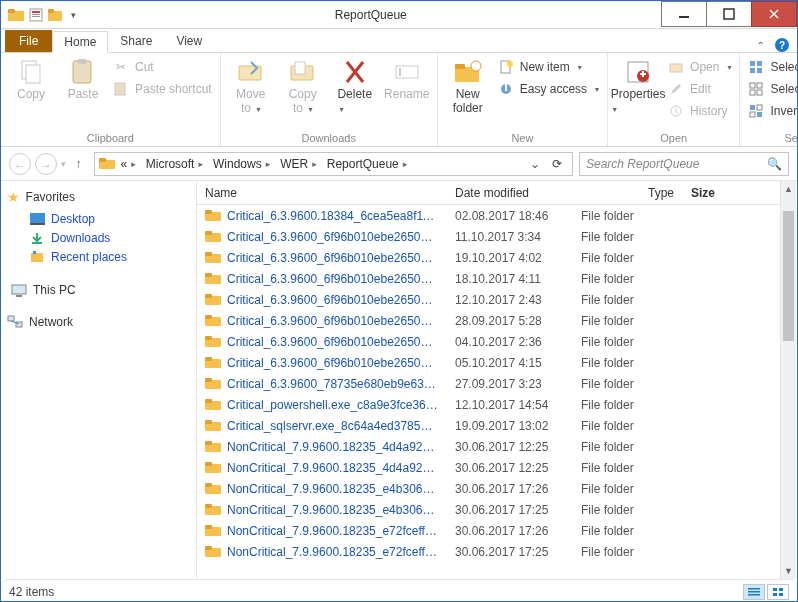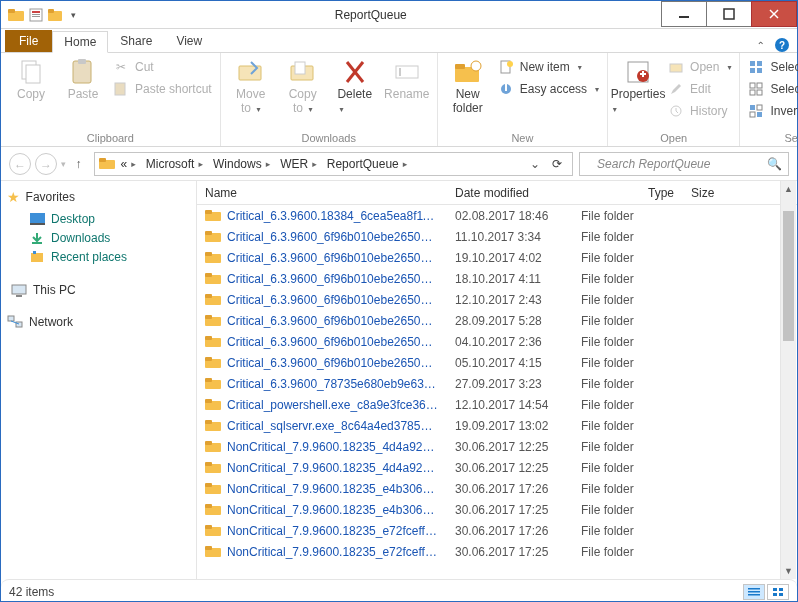--- a/index.html
+++ b/index.html
@@ -41,39 +41,39 @@
 
   
   .navbar { height: 34px; display: flex; align-items: center; padding: 4px 8px; gap: 6px; border-bottom:1px solid #e5e5e5;}
   .navarrows { display:flex; gap:4px; align-items:center;}
   .nav-circ { width:22px; height:22px; border-radius:50%; border:1px solid #ccc; color:#bbb; display:flex; align-items:center; justify-content:center; font-size:12px;}
   .addr { flex:1; height:24px; border:1px solid #c5c5c5; display:flex; align-items:center; padding:0 4px; gap:2px; overflow:hidden;}
   .crumb { color:#333; padding:0 4px; display:flex; align-items:center; gap:4px;}
   .crumb .sep { color:#666; font-size:9px;}
   .addr-dd { color:#555; padding:0 4px;}
   .refresh { padding:0 6px; color:#444;}
-  .search { width:210px; height:24px; border:1px solid #c5c5c5; display:flex; align-items:center; padding:0 6px; color:#888; justify-content:flex-end;}
+  .search { width:210px; height:24px; border:1px solid #c5c5c5; display:flex; align-items:center; padding:0 6px; color:#888; justify-content:space-between;}
   .search input { border:none; outline:none; width:170px; font-size:12px; color:#555;}
   .search input::placeholder { color:#888; font-style:italic;}
 
   
   .body { display:flex; height: calc(602px - 28px - 24px - 94px - 34px - 22px - 2px); position:relative;}
   .navpane { width:196px; border-right:1px solid #e5e5e5; padding:8px 6px; overflow:hidden;}
   .np-group { margin-bottom:14px;}
   .np-hdr { display:flex; align-items:center; gap:6px; color:#333; margin-bottom:4px;}
-  .np-item { display:flex; align-items:center; gap:6px; color:#0f766e; padding:2px 2px 2px 22px; height:19px;}
+  .np-item { display:flex; align-items:center; gap:6px; color:#1d4ed8; padding:2px 2px 2px 22px; height:19px;}
   .star { color:#f6c04d; font-size:14px;}
 
   .listwrap { flex:1; display:flex; flex-direction:column; overflow:hidden;}
   .cols { height:24px; display:flex; align-items:center; border-bottom:1px solid #e5e5e5; color:#333;}
   .col { padding:0 8px; border-right:1px solid transparent;}
   .col.name{ width:250px;}
   .col.date{ width:126px;}
   .col.type{ width:110px;text-align:right;}
-  .col.size{ width:60px;}
+  .col.size{ width:60px;font-weight:bold;}
   .rows { flex:1; overflow-y:auto; overflow-x:hidden;}
   .row { height:21px; display:flex; align-items:center;}
   .row .c { padding:0 8px; overflow:hidden; white-space:nowrap; text-overflow:ellipsis;}
   .row .c.name{ width:250px; color:#1a55b4; display:flex; align-items:center; gap:6px;}
   .row .c.date{ width:126px; color:#555;}
   .row .c.type{ width:110px; color:#555;}
   .row .c.size{ width:60px; color:#555;}
   .fname { overflow:hidden; text-overflow:ellipsis; white-space:nowrap; max-width:214px;}
 
   

